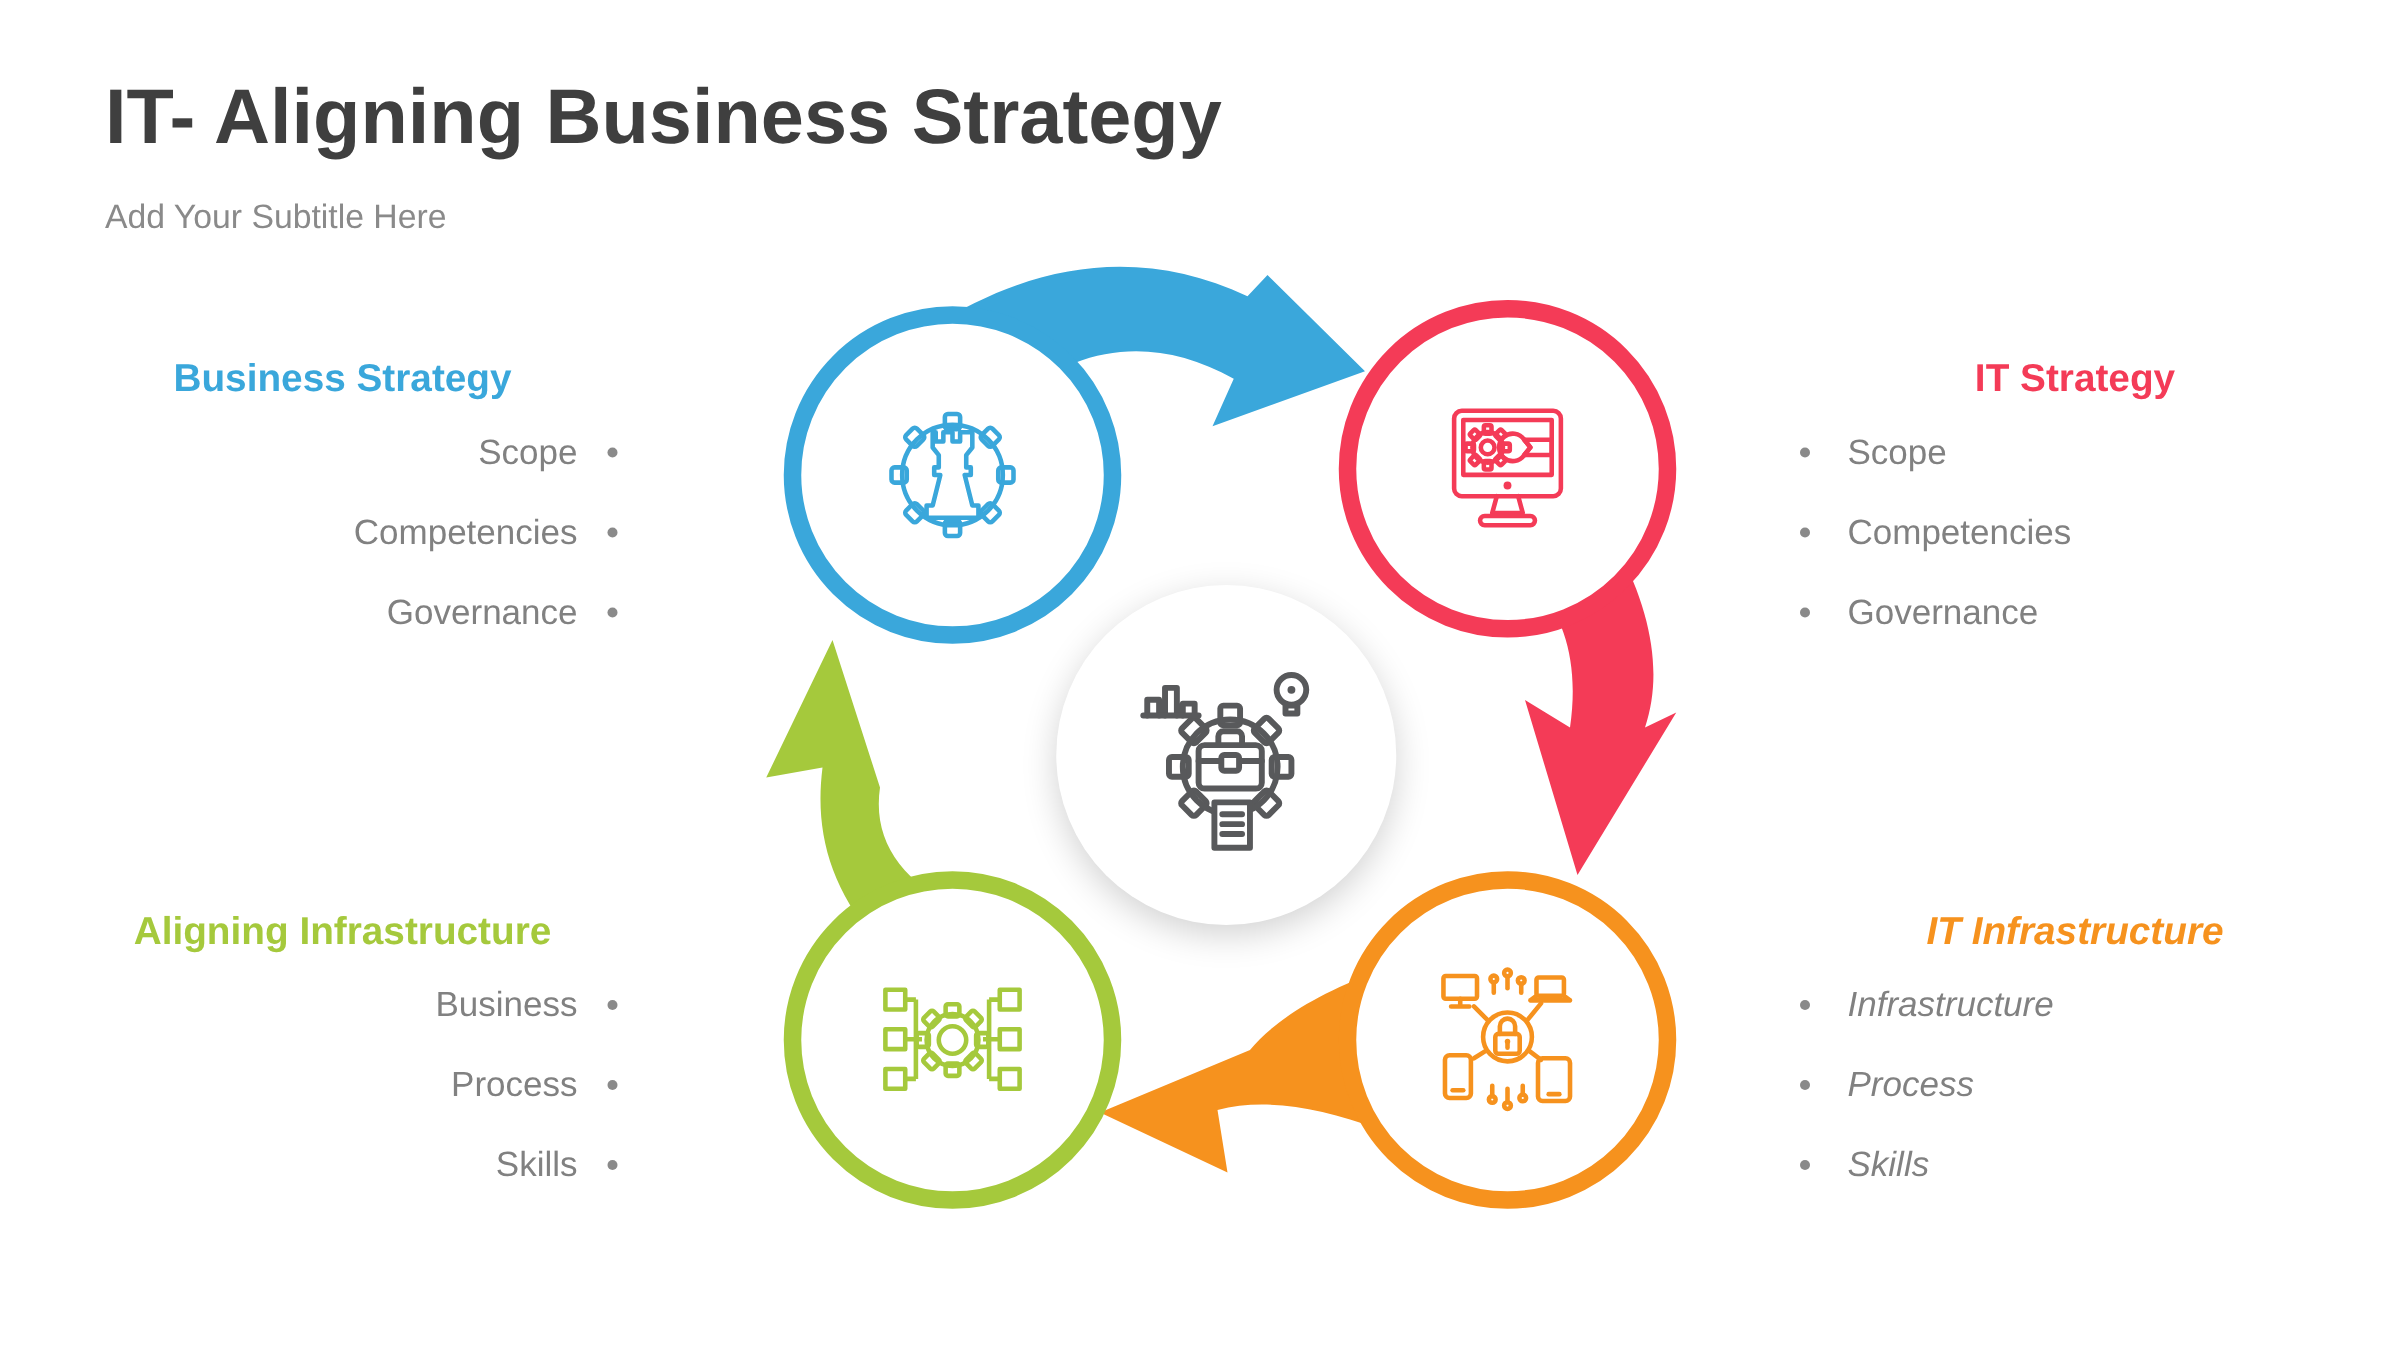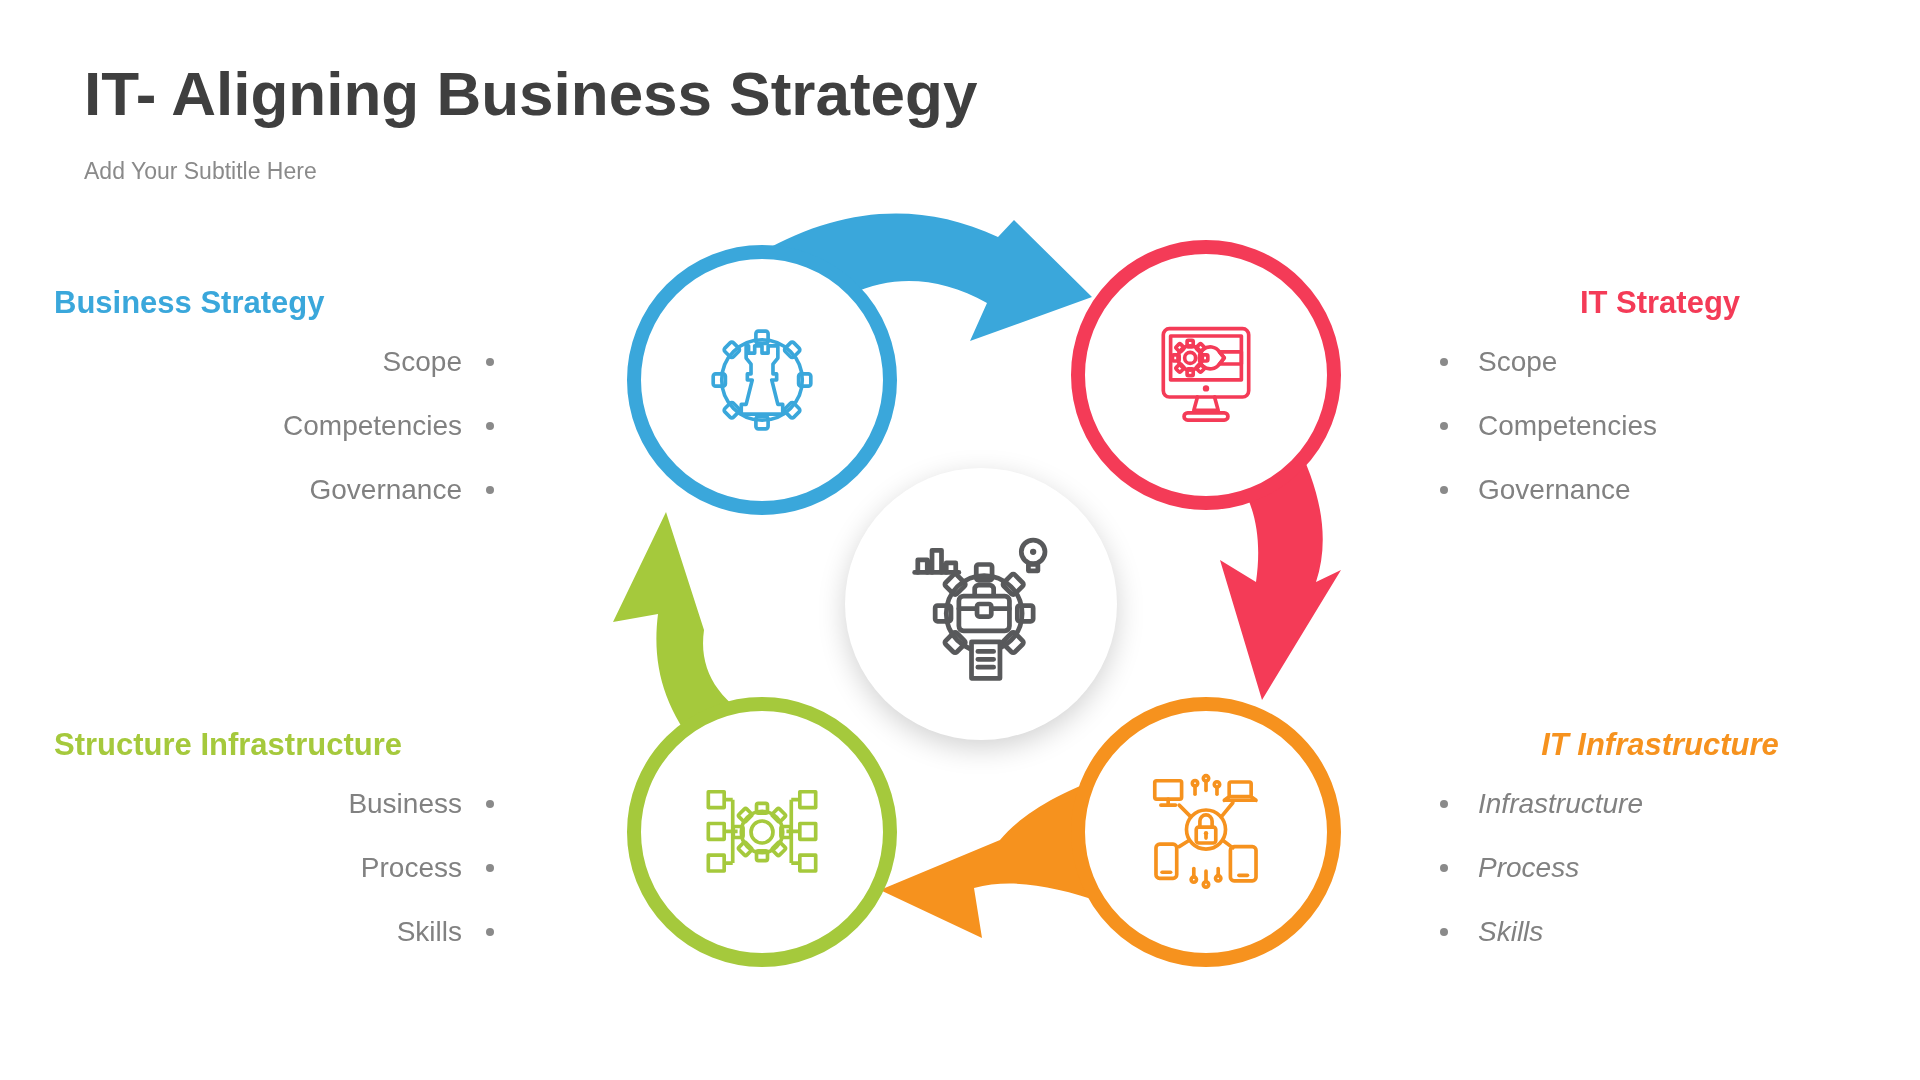--- a/index.html
+++ b/index.html
@@ -1,39 +1,39 @@
 <!DOCTYPE html>
 <html><head>
 <meta charset="utf-8">
 <style>
   html,body{margin:0;padding:0;background:#fff;}
   .slide{position:relative;width:1920px;height:1031px;background:#ffffff;overflow:hidden;
          font-family:"Liberation Sans",sans-serif;}
   .title{position:absolute;left:84px;top:58px;font-size:62px;font-weight:600;color:#3f3f3f;letter-spacing:0;}
-  .subtitle{position:absolute;left:84px;top:158px;font-size:23px;font-weight:400;color:#8a8a8a;}
+  .subtitle{position:absolute;left:84px;top:158px;font-size:27px;font-weight:400;color:#8a8a8a;}
 
   
   .arrows{position:absolute;left:0;top:0;width:1920px;height:1080px;z-index:1;}
 
   
   .qcircle{position:absolute;width:270px;height:270px;border-radius:50%;background:#fff;
            box-sizing:border-box;z-index:2;display:flex;align-items:center;justify-content:center;}
   .qcircle.blue{border:14px solid #3AA7DB;left:627px;top:245px;}
   .qcircle.red{border:14px solid #F43B57;left:1071px;top:240px;}
   .qcircle.green{border:14px solid #A5C93C;left:627px;top:697px;}
   .qcircle.orange{border:14px solid #F6921E;left:1071px;top:697px;}
   .ccircle{position:absolute;width:272px;height:272px;border-radius:50%;background:#fff;left:845px;top:468px;
            z-index:3;display:flex;align-items:center;justify-content:center;
            box-shadow:0 8px 28px rgba(0,0,0,0.18);}
   .qicon{width:122px;height:122px;}
   .cicon{width:158px;height:158px;}
 
   
   .tblock{position:absolute;width:440px;z-index:2;}
-  .tblock.left{right:1426px;text-align:left;}
+  .tblock.left{right:1426px;text-align:center;}
   .tblock.right{left:1440px;text-align:center;}
   .tblock .hd{margin:0;font-size:31px;font-weight:700;line-height:38px;}
   .hd.c-blue{color:#3AA7DB;} .hd.c-red{color:#F43B57;} .hd.c-green{color:#A5C93C;} .hd.c-orange{color:#F6921E;}
   .items{margin-top:10px;}
   .item{display:flex;align-items:center;height:48px;font-size:28px;color:#818181;margin-top:16px;}
   .tblock.left .item{justify-content:flex-end;}
   .tblock.right .item{justify-content:flex-start;}
   .dot{width:8px;height:8px;border-radius:50%;background:#8a8a8a;flex:0 0 auto;}
   .tblock.left .dot{margin-left:24px;}
   .tblock.right .dot{margin-right:30px;}
@@ -212,21 +212,21 @@
           <span>Competencies</span>
         </div>
       <div class="item">
           <span class="dot"></span>
           <span>Governance</span>
         </div>
     </div>
   </div>
 
   <div class="tblock left" style="top:726px;">
-    <h2 class="hd c-green">Structure Infrastructure</h2>
+    <h2 class="hd c-green">Aligning Infrastructure</h2>
     <div class="items">
       <div class="item">
           <span>Business</span>
           <span class="dot"></span>
         </div>
       <div class="item">
           <span>Process</span>
           <span class="dot"></span>
         </div>
       <div class="item">

